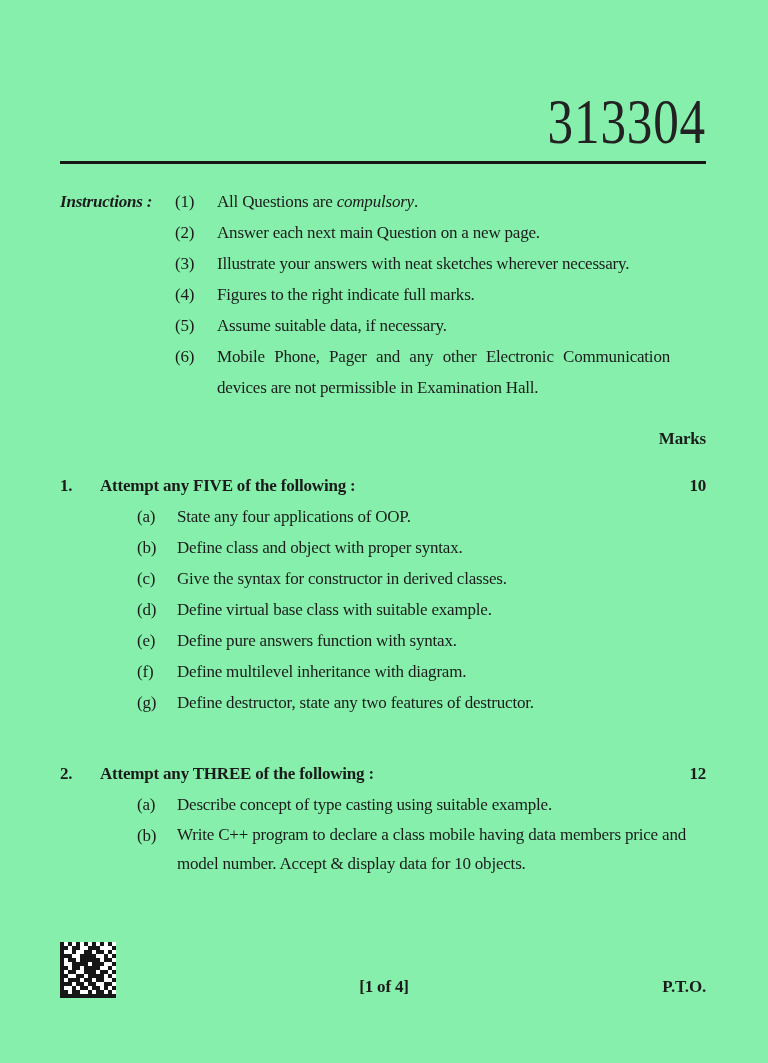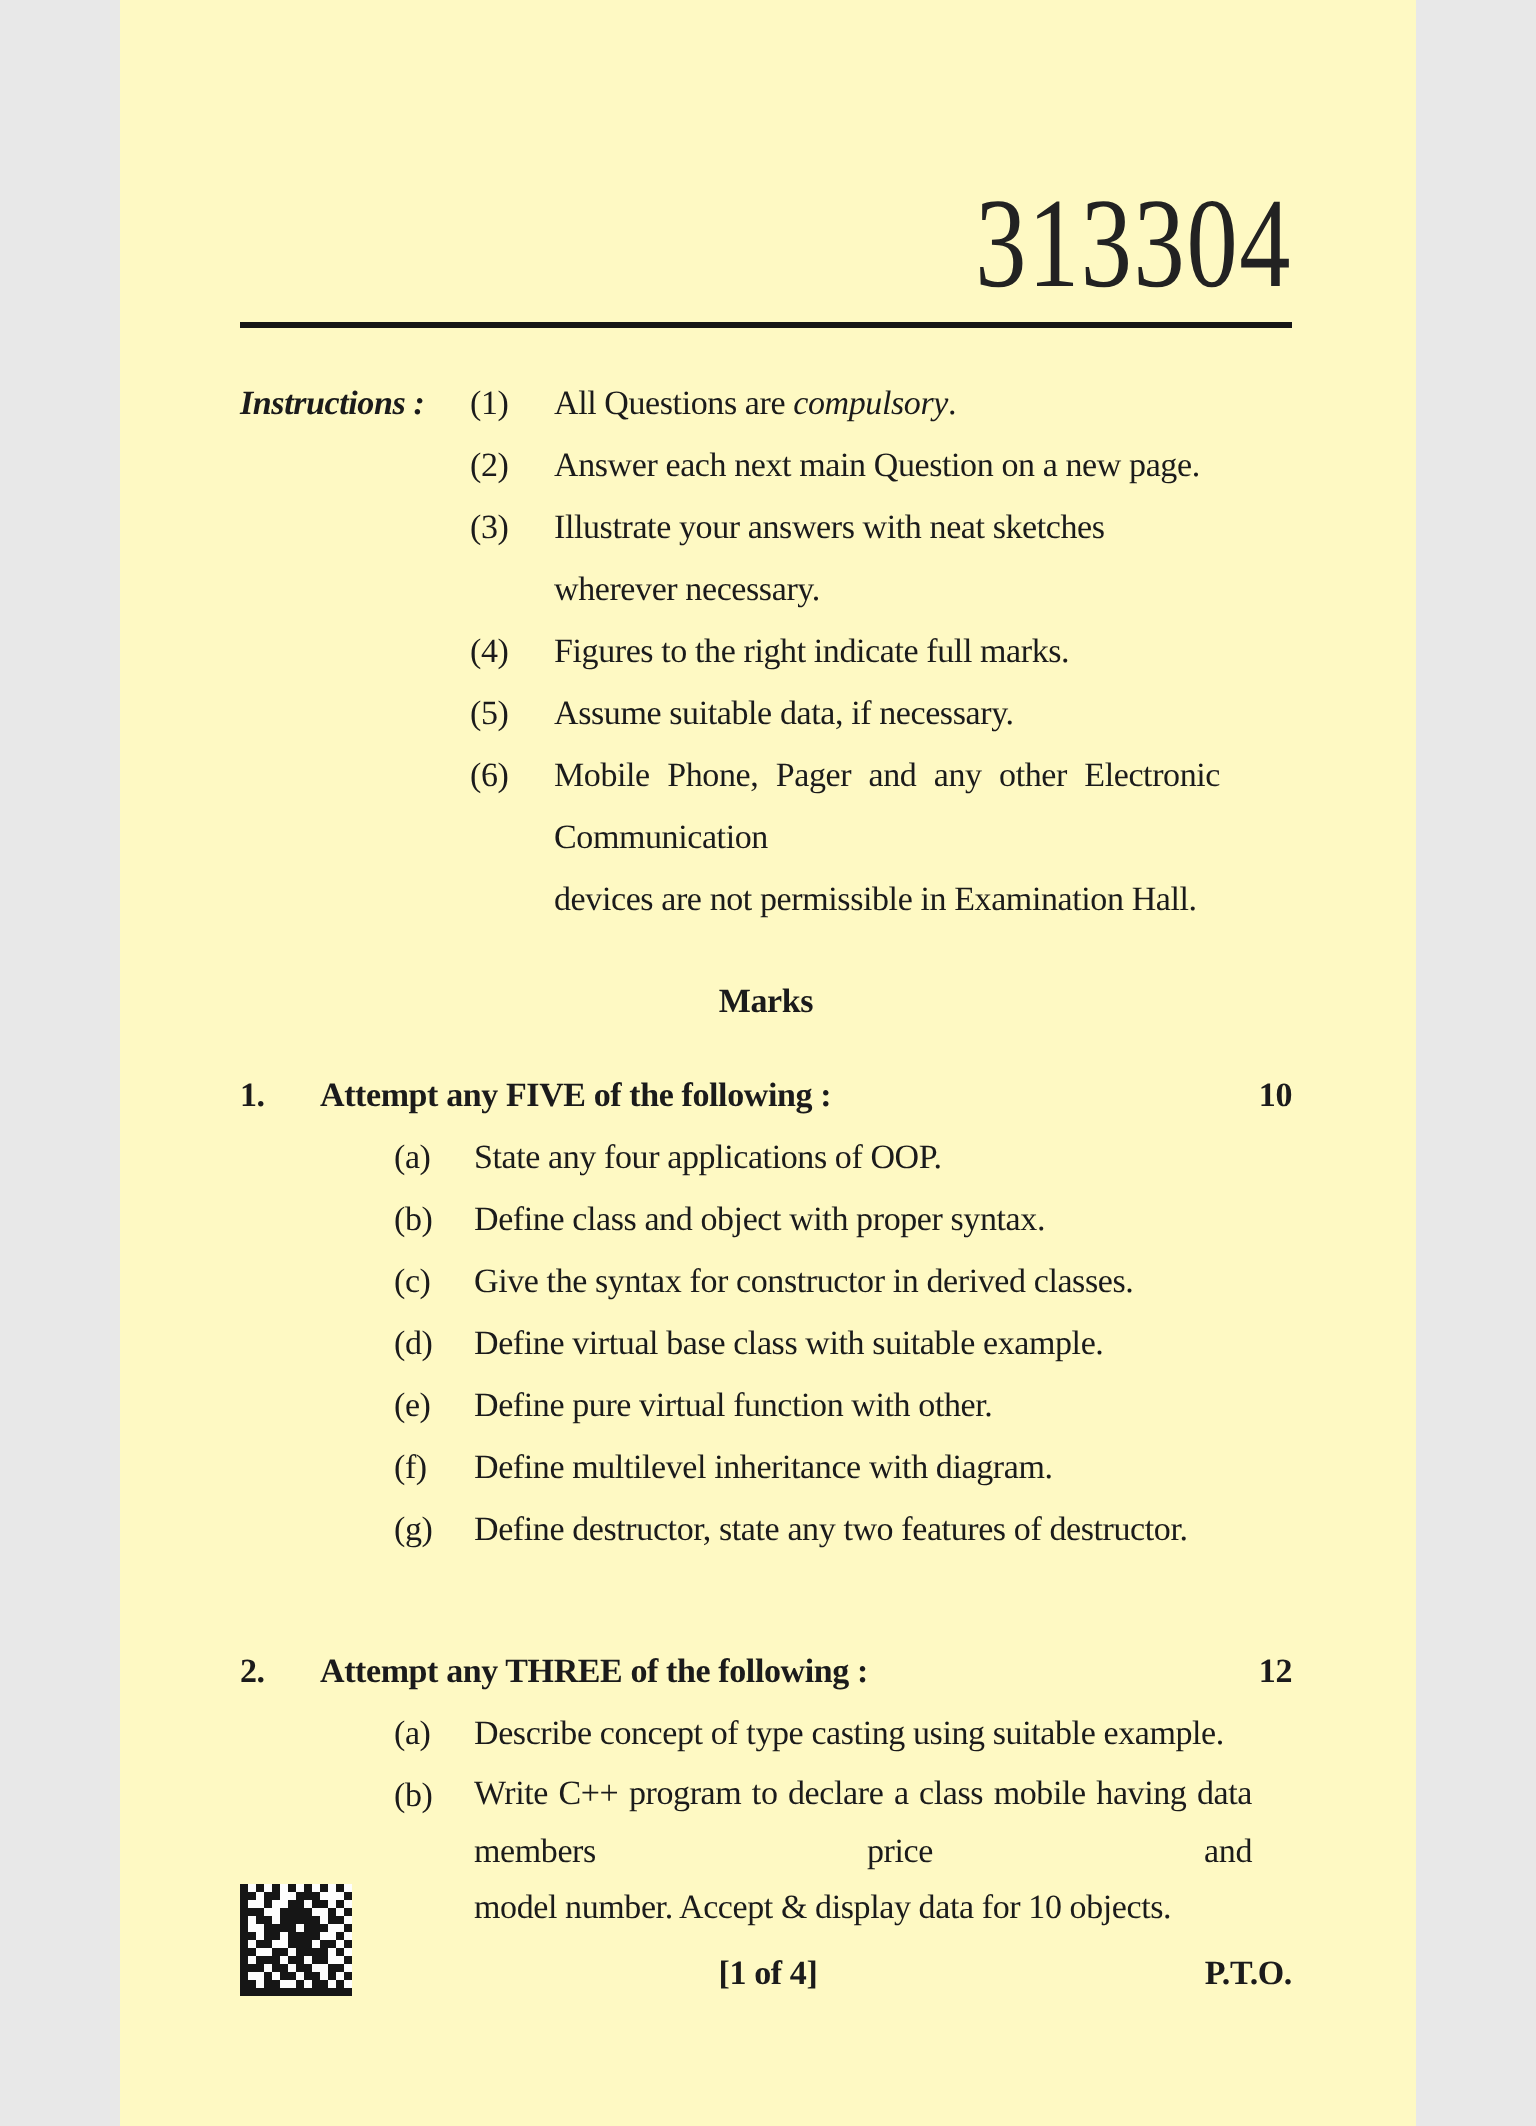--- a/index.html
+++ b/index.html
@@ -1,21 +1,21 @@
 <!DOCTYPE html>
 <html><head>
 <meta charset="utf-8">
 <style>
   html, body { margin: 0; padding: 0; background: #e8e8e8; }
   .page {
     position: relative;
-    width: 648px;
+    width: 768px;
     height: 1063px;
     margin: 0 auto;
-    background: #fef9c3;
+    background: #86efac;
     color: #1b1b1b;
     font-family: "Liberation Serif", serif;
     font-size: 17px;
     line-height: 31px;
     letter-spacing: -0.2px;
     box-sizing: border-box;
     padding: 0 62px 0 60px;
     overflow: hidden;
   }
   .exam-code {
@@ -52,21 +52,21 @@
 
   .instructions { display: flex; margin-top: 22px; }
   .inst-label { width: 115px; font-weight: bold; font-style: italic; }
   .inst-body { flex: 1; }
   .inst-item { display: flex; }
   .inst-num { width: 42px; flex: none; }
   .inst-text { flex: 1; margin-right: 36px; }
   .just-line { display: block; text-align: justify; text-align-last: justify; }
   .i { font-style: italic; }
 
-  .marks-label { text-align: center; font-weight: bold; margin-top: 20px; }
+  .marks-label { text-align: right; font-weight: bold; margin-top: 20px; }
 
   .q-head { display: flex; font-weight: bold; margin-top: 16px; }
   .q-num { width: 40px; flex: none; }
   .q-title { flex: 1; }
   .q-marks { flex: none; text-align: right; }
   .sub-item { display: flex; }
   .sub-letter { width: 40px; flex: none; margin-left: 77px; }
   .sub-text { flex: 1; }
   .sub-text-multi { flex: 1; margin-right: 20px; line-height: 28.5px; padding-top: 1px; }
   .q2 { margin-top: 40px; }
@@ -152,21 +152,21 @@
     <div class="sub-item">
       <span class="sub-letter">(c)</span>
       <span class="sub-text">Give the syntax for constructor in derived classes.</span>
     </div>
     <div class="sub-item">
       <span class="sub-letter">(d)</span>
       <span class="sub-text">Define virtual base class with suitable example.</span>
     </div>
     <div class="sub-item">
       <span class="sub-letter">(e)</span>
-      <span class="sub-text">Define pure virtual function with other.</span>
+      <span class="sub-text">Define pure answers function with syntax.</span>
     </div>
     <div class="sub-item">
       <span class="sub-letter">(f)</span>
       <span class="sub-text">Define multilevel inheritance with diagram.</span>
     </div>
     <div class="sub-item">
       <span class="sub-letter">(g)</span>
       <span class="sub-text">Define destructor, state any two features of destructor.</span>
     </div>
   </div>

